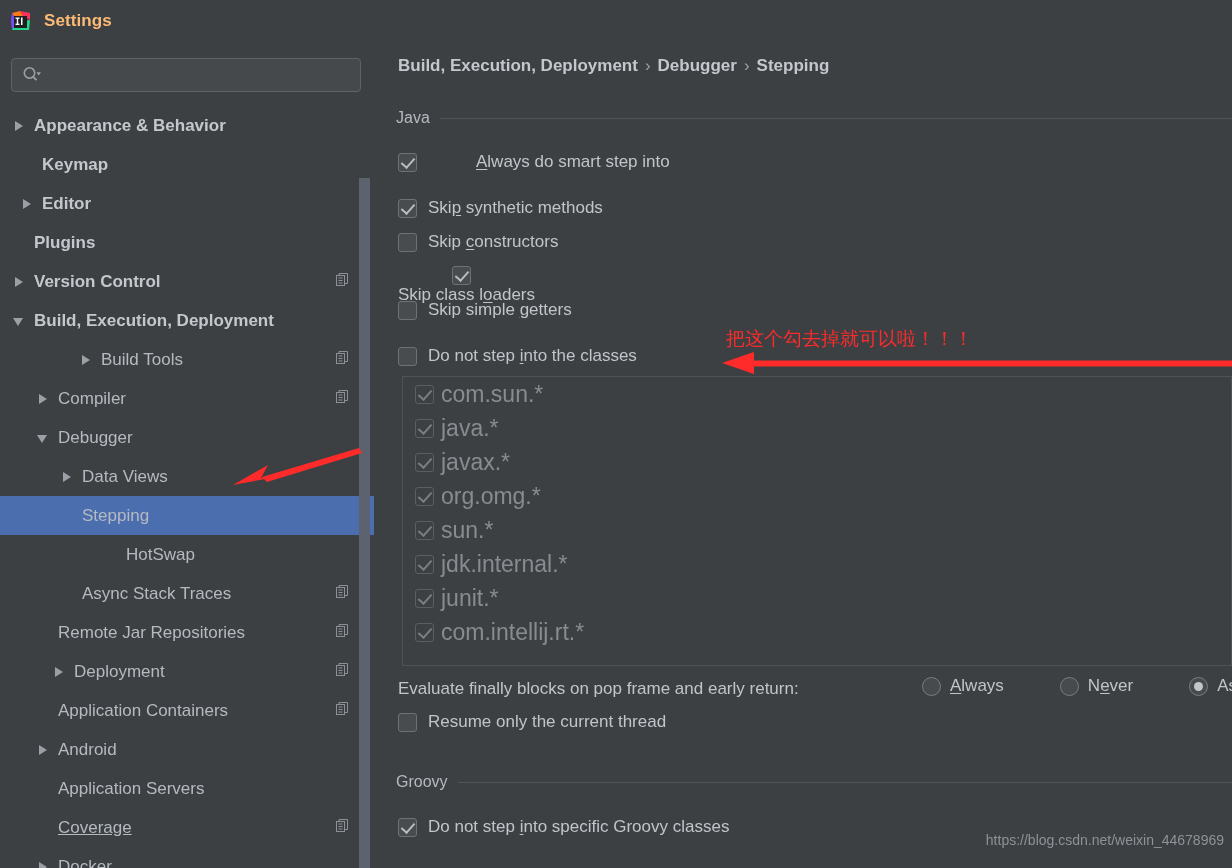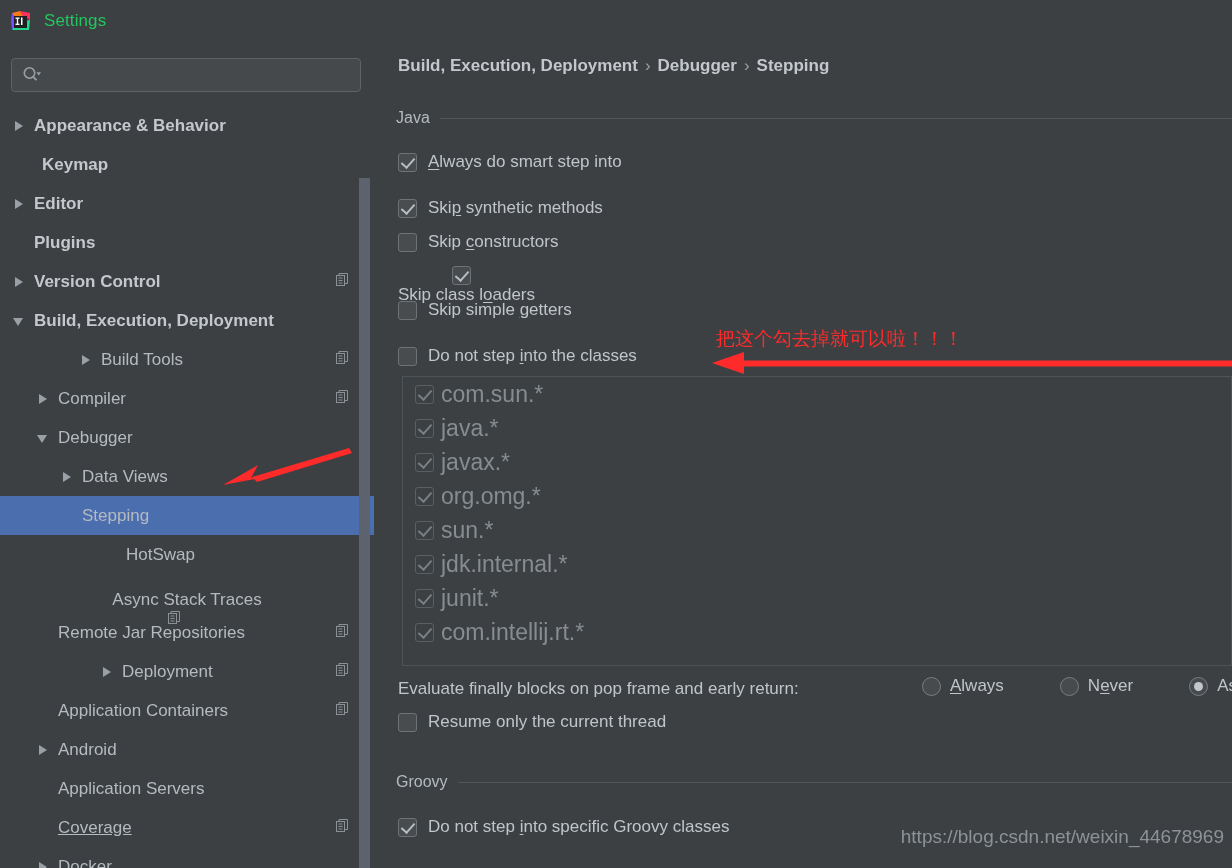--- a/index.html
+++ b/index.html
@@ -26,22 +26,23 @@
   }
   #titlebar .ij-logo {
     position: relative;
     width: 22px; height: 22px;
     margin-left: 10px; margin-right: 12px;
     flex: none;
   }
   .ij-logo svg { display:block; }
   #title-text {
     font-size: 17px;
-    color: #22c55e;
+    color: #fdba74;
     letter-spacing: .1px;
+    font-weight: bold;
   }
 
   
   #sidebar {
     position: absolute; left: 0; top: 42px;
     width: 374px; height: 826px;
     background: #3c4043;
     overflow: hidden;
   }
   #search-wrap {
@@ -232,28 +233,28 @@
     left: 4px; top: 4px;
     width: 9px; height: 9px;
     border-radius: 50%;
     background: #c2c7cc;
   }
 
   
   #watermark {
     position: absolute; right: 8px; bottom: 20px;
     color: #8d9298;
-    font-size: 19px;
+    font-size: 14px;
     font-family: "Liberation Sans", sans-serif;
     white-space: nowrap;
   }
 
   
   #annotations {
-    position: absolute; left: 4px; top: 0;
+    position: absolute; left: 14px; top: 0;
     width: 1013px; height: 868px;
     pointer-events: none;
   }
   #anno-text {
     position: absolute;
     left: 712px; top: 326px;
     color: #ff2b2b;
     font-size: 19px;
     white-space: nowrap;
   }
@@ -295,21 +296,21 @@
 
     <div id="tree">
         <div class="tree-row bold" style="padding-left: 12px;">
           <span class="twisty right"></span>
           <span class="label">Appearance &amp; Behavior</span>
         </div>
         <div class="tree-row bold" style="padding-left: 20px;">
           <span class="twisty none"></span>
           <span class="label">Keymap</span>
         </div>
-        <div class="tree-row bold" style="padding-left: 12px;">
+        <div class="tree-row bold" style="padding-left: 20px;">
           <span class="twisty right"></span>
           <span class="label">Editor</span>
         </div>
         <div class="tree-row bold" style="padding-left: 12px;">
           <span class="twisty none"></span>
           <span class="label">Plugins</span>
         </div>
         <div class="tree-row bold" style="padding-left: 12px;">
           <span class="twisty right"></span>
           <span class="label">Version Control</span>
@@ -356,21 +357,21 @@
           <span class="label">Data Views</span>
         </div>
         <div class="tree-row selected" style="padding-left: 60px;">
           <span class="twisty none"></span>
           <span class="label">Stepping</span>
         </div>
         <div class="tree-row" style="padding-left: 60px; gap: 44px;">
           <span class="twisty none"></span>
           <span class="label">HotSwap</span>
         </div>
-        <div class="tree-row" style=" flex-direction: column;">
+        <div class="tree-row" style="padding-left: 60px;">
           <span class="twisty none"></span>
           <span class="label">Async Stack Traces</span>
           <span class="proj-icon"><svg width="14" height="14" viewBox="0 0 14 14">
               <rect x="0.5" y="2.5" width="8" height="10" fill="none" stroke="#9aa0a6"></rect>
               <path d="M3 2.5 V0.5 H11.5 V10.5 H8.5" fill="none" stroke="#9aa0a6"></path>
               <line x1="2.5" y1="5" x2="6.5" y2="5" stroke="#9aa0a6"></line>
               <line x1="2.5" y1="7.5" x2="6.5" y2="7.5" stroke="#9aa0a6"></line>
               <line x1="2.5" y1="10" x2="6.5" y2="10" stroke="#9aa0a6"></line>
             </svg></span>
         </div>
@@ -378,21 +379,21 @@
           <span class="twisty none"></span>
           <span class="label">Remote Jar Repositories</span>
           <span class="proj-icon"><svg width="14" height="14" viewBox="0 0 14 14">
               <rect x="0.5" y="2.5" width="8" height="10" fill="none" stroke="#9aa0a6"></rect>
               <path d="M3 2.5 V0.5 H11.5 V10.5 H8.5" fill="none" stroke="#9aa0a6"></path>
               <line x1="2.5" y1="5" x2="6.5" y2="5" stroke="#9aa0a6"></line>
               <line x1="2.5" y1="7.5" x2="6.5" y2="7.5" stroke="#9aa0a6"></line>
               <line x1="2.5" y1="10" x2="6.5" y2="10" stroke="#9aa0a6"></line>
             </svg></span>
         </div>
-        <div class="tree-row" style="padding-left: 52px; margin-left: 48px;">
+        <div class="tree-row" style="padding-left: 52px;">
           <span class="twisty right"></span>
           <span class="label">Deployment</span>
           <span class="proj-icon"><svg width="14" height="14" viewBox="0 0 14 14">
               <rect x="0.5" y="2.5" width="8" height="10" fill="none" stroke="#9aa0a6"></rect>
               <path d="M3 2.5 V0.5 H11.5 V10.5 H8.5" fill="none" stroke="#9aa0a6"></path>
               <line x1="2.5" y1="5" x2="6.5" y2="5" stroke="#9aa0a6"></line>
               <line x1="2.5" y1="7.5" x2="6.5" y2="7.5" stroke="#9aa0a6"></line>
               <line x1="2.5" y1="10" x2="6.5" y2="10" stroke="#9aa0a6"></line>
             </svg></span>
         </div>
@@ -441,21 +442,21 @@
 
     <div id="breadcrumb">
       <span>Build, Execution, Deployment</span><span class="sep">›</span><span>Debugger</span><span class="sep">›</span><span>Stepping</span>
     </div>
 
     <div class="section-head" style="top:67px;">
       <span>Java</span>
       <span class="line"></span>
     </div>
 
-    <div class="cb-row" style="left:24px; top:110px;">
+    <div class="cb-row" style="left:24px; top:110px;gap:48px;">
       <span class="cb checked"></span>
       <span><span class="mn">A</span>lways do smart step into</span>
     </div>
 
     <div class="cb-row" style="left:24px; top:156px;">
       <span class="cb checked"></span>
       <span>Ski<span class="mn">p</span> synthetic methods</span>
     </div>
 
     <div class="cb-row" style="left:24px; top:190px;">

